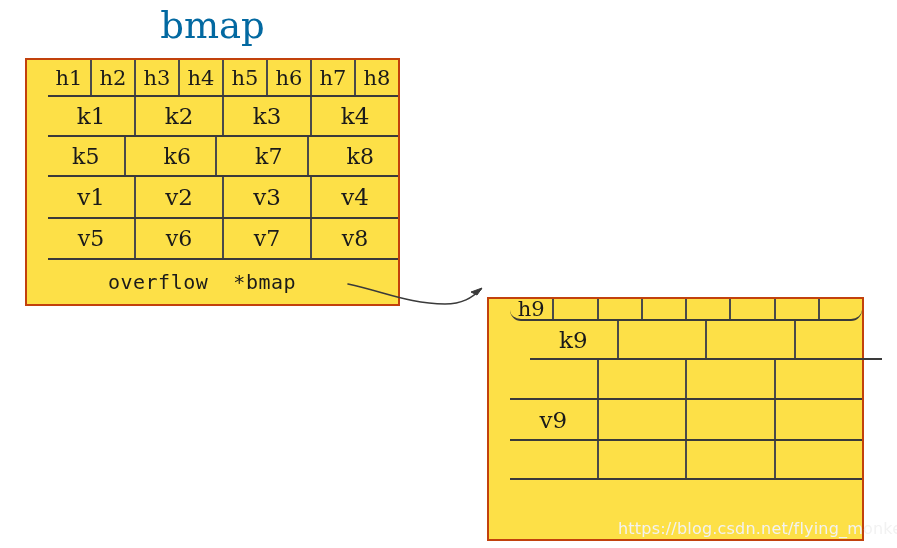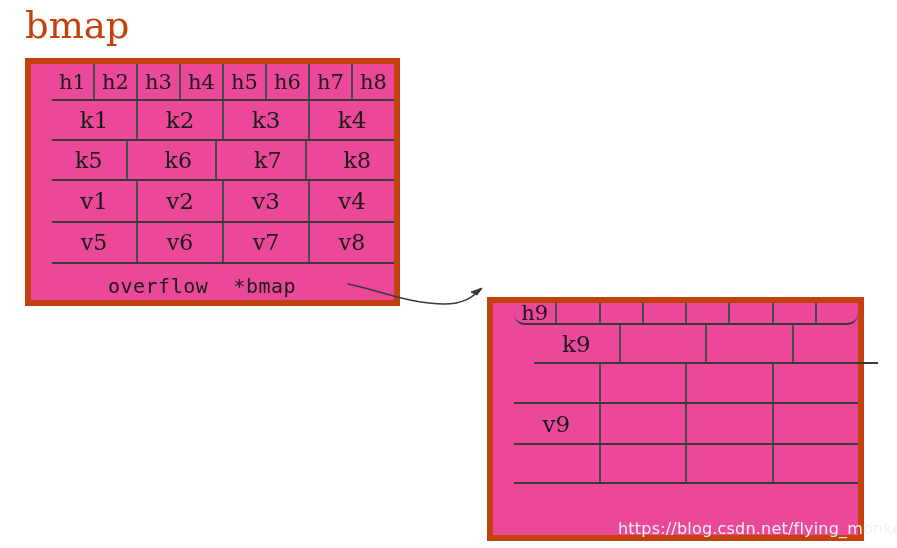--- a/index.html
+++ b/index.html
@@ -15,35 +15,35 @@
     font-family: "Liberation Serif", serif;
     color: #1a1a1a;
   }
 
   
   #title {
     position: absolute;
     left: 25px;
     top: 2px;
     width: 375px;
-    text-align: left;
+    text-align: center;
     font-family: "DejaVu Serif", serif;
     font-size: 37px;
     line-height: 48px;
-    color: #c2410c;
+    color: #0369a1;
     letter-spacing: 0px;
     white-space: nowrap;
   }
 
   
   .gridtable {
     position: absolute;
     box-sizing: border-box;
-    border: 6px solid #c2410c;
-    background: #ec4899;
+    border: 2px solid #c2410c;
+    background: #fde047;
     padding-left: 21px;
   }
   .grow {
     display: flex;
     box-sizing: border-box;
     width: 100%;
     border-bottom: 2px solid #3a3a3a;
   }
   .grow.last { border-bottom: none; }
   .gcell {

